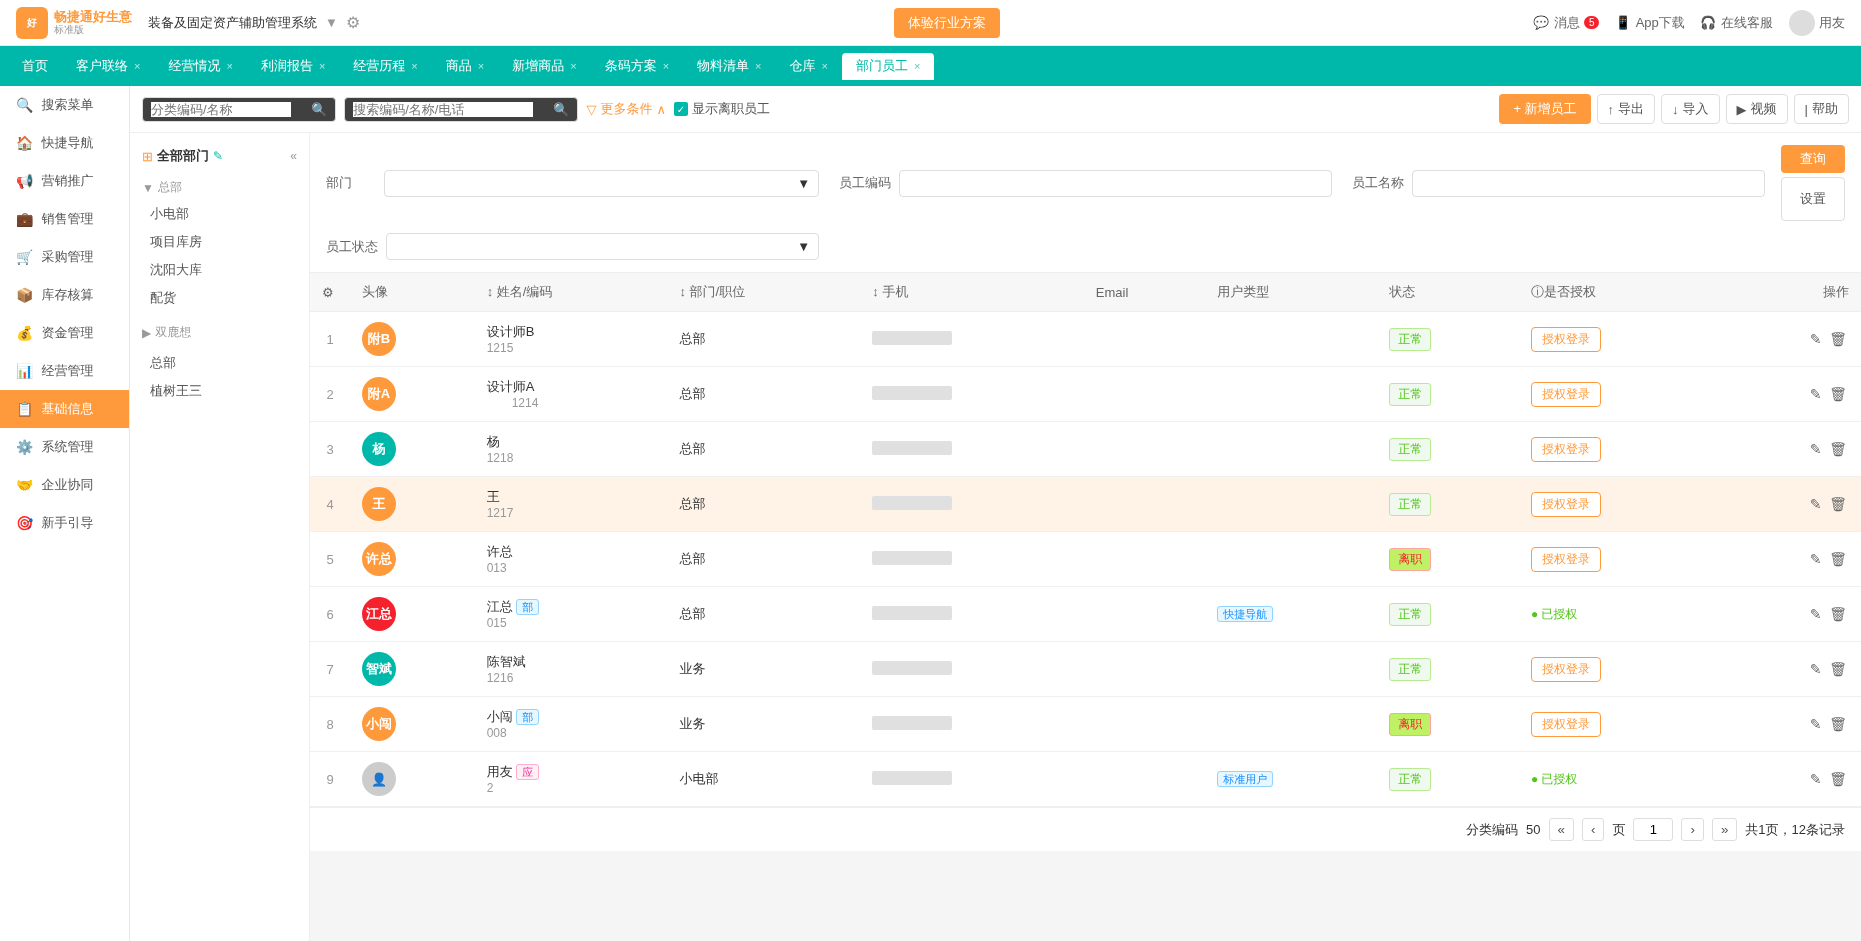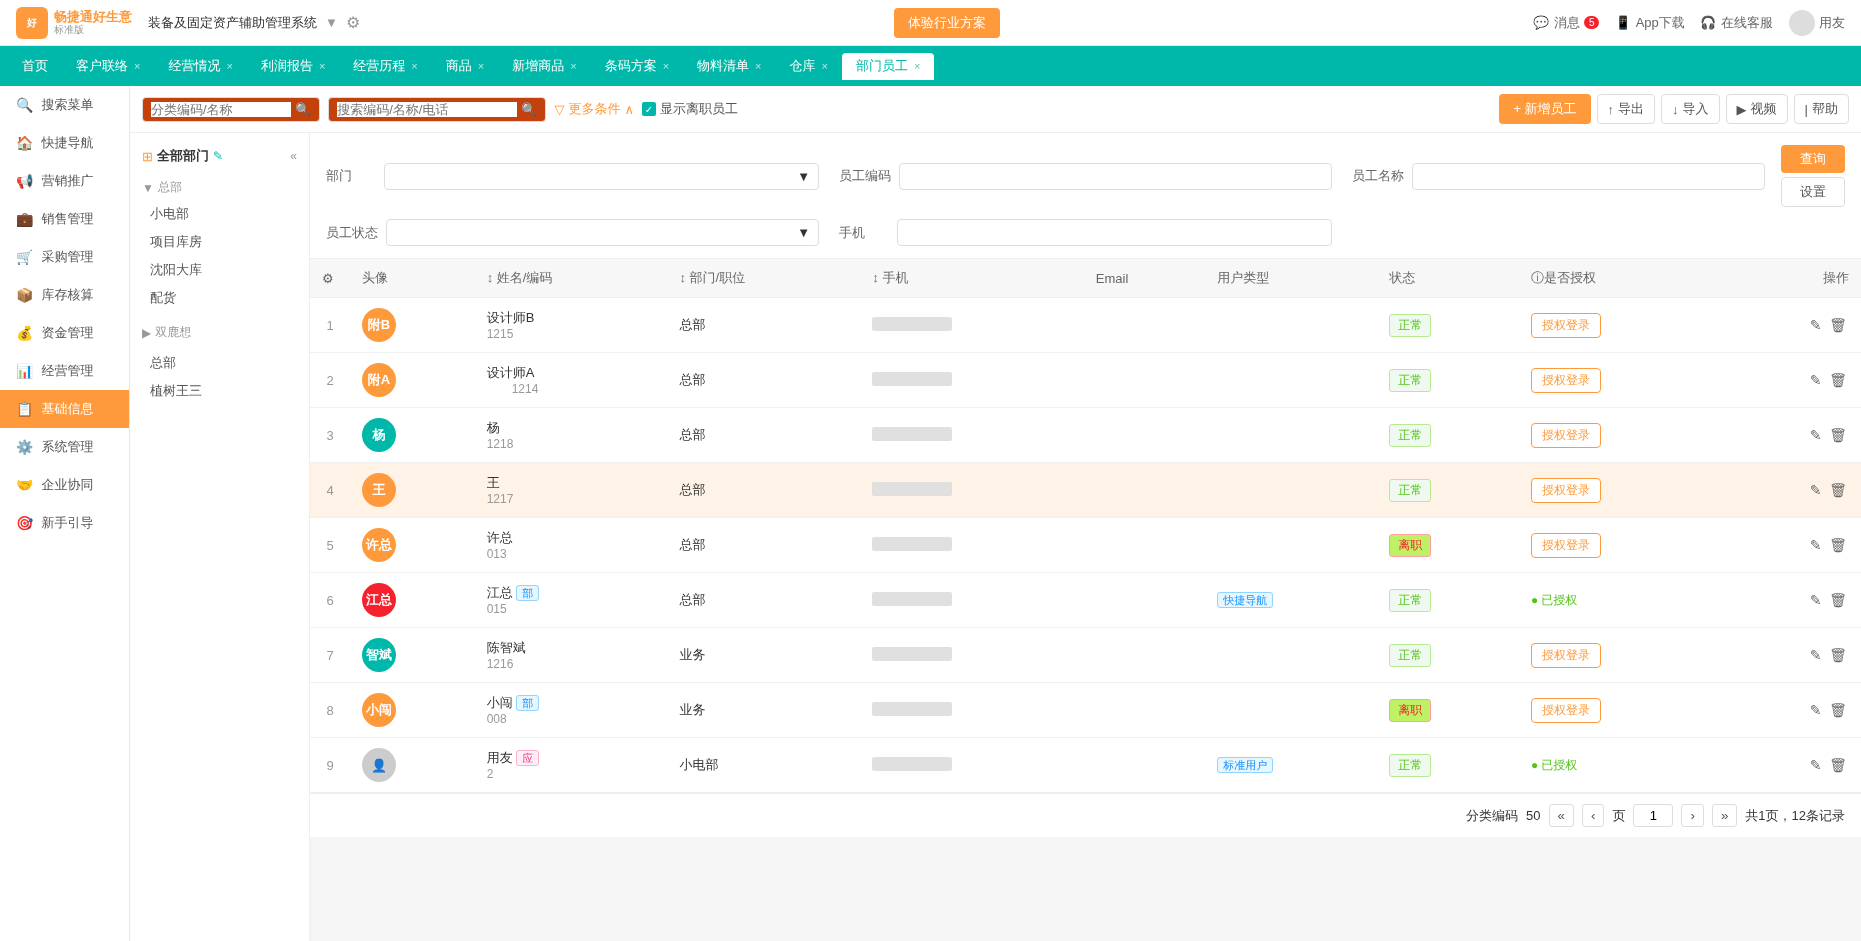--- a/index.html
+++ b/index.html
@@ -33,21 +33,21 @@
     .sidebar-menu { list-style: none; }
     .sidebar-item { display: flex; align-items: center; gap: 8px; padding: 10px 16px; cursor: pointer; color: #555; font-size: 13px; }
     .sidebar-item.active { background: #ff9a3c; color: #fff; border-radius: 0; }
     .sidebar-item .icon { font-size: 14px; }
 
     
     .content { flex: 1; overflow: auto; padding: 0; }
 
     
     .sub-toolbar { display: flex; align-items: center; gap: 8px; padding: 8px 12px; background: #fff; border-bottom: 1px solid #eee; }
-    .search-box { display: flex; align-items: center; border: 1px solid #ddd; border-radius: 4px; padding: 4px 8px; gap: 4px; background: #c2410c; }
+    .search-box { display: flex; align-items: center; border: 1px solid #ddd; border-radius: 4px; padding: 4px 8px; gap: 20px; background: #404040; }
     .search-box input { border: none; outline: none; font-size: 13px; width: 140px; }
     .more-filter { display: flex; align-items: center; gap: 4px; color: #ff9a3c; cursor: pointer; font-size: 13px; }
     .show-resigned { display: flex; align-items: center; gap: 4px; color: #555; font-size: 13px; }
     .checkbox-checked { width: 14px; height: 14px; background: #00b8a9; border-radius: 2px; display: inline-flex; align-items: center; justify-content: center; color: #fff; font-size: 10px; }
     .btn-primary { background: #ff9a3c; color: #fff; border: none; border-radius: 4px; padding: 6px 14px; font-size: 13px; cursor: pointer; display: flex; align-items: center; gap: 4px; }
     .btn-outline { background: #fff; color: #555; border: 1px solid #ddd; border-radius: 4px; padding: 5px 10px; font-size: 13px; cursor: pointer; display: flex; align-items: center; gap: 4px; }
 
     
     .content-body { display: flex; height: calc(100% - 44px); }
     .dept-tree { width: 180px; background: #fff; border-right: 1px solid #eee; padding: 8px 0; flex-shrink: 0; overflow-y: auto; }
@@ -62,21 +62,21 @@
     
     .table-area { flex: 1; overflow: auto; padding: 0; }
 
     
     .filter-form { background: #fff; padding: 12px 16px; border-bottom: 1px solid #eee; display: grid; grid-template-columns: 1fr 1fr 1fr; gap: 12px 20px; }
     .filter-row { display: flex; align-items: center; gap: 8px; }
     .filter-label { color: #666; font-size: 13px; white-space: nowrap; min-width: 50px; }
     .filter-select { flex: 1; border: 1px solid #ddd; border-radius: 4px; padding: 5px 8px; font-size: 13px; display: flex; align-items: center; justify-content: space-between; cursor: pointer; background: #fff; }
     .filter-input { flex: 1; border: 1px solid #ddd; border-radius: 4px; padding: 5px 8px; font-size: 13px; outline: none; }
     .btn-search { background: #ff9a3c; color: #fff; border: none; border-radius: 4px; padding: 5px 18px; font-size: 13px; cursor: pointer; }
-    .btn-set { background: #fff; color: #555; border: 1px solid #ddd; border-radius: 4px; padding: 5px 18px; font-size: 13px; cursor: pointer; }
+    .btn-set { background: #fff; color: #555; border: 1px solid #ddd; border-radius: 4px; padding: 12px 18px; font-size: 13px; cursor: pointer; }
 
     
     .data-table { width: 100%; border-collapse: collapse; background: #fff; }
     .data-table th { background: #f7f7f7; padding: 10px 12px; font-size: 13px; color: #666; font-weight: normal; border-bottom: 1px solid #eee; text-align: left; white-space: nowrap; }
     .data-table td { padding: 10px 12px; font-size: 13px; border-bottom: 1px solid #f0f0f0; color: #333; vertical-align: middle; }
     .data-table tr.highlighted td { background: #fff3e8; }
     .avatar { width: 34px; height: 34px; border-radius: 50%; display: inline-flex; align-items: center; justify-content: center; color: #fff; font-size: 13px; font-weight: bold; }
     .status-badge { display: inline-block; padding: 2px 8px; border-radius: 3px; font-size: 12px; }
     .status-normal { background: #f0f9f0; color: #52c41a; border: 1px solid #b7eb8f; }
     .status-resigned { background: #bef264; color: #f5222d; border: 1px solid #ffa39e; }
@@ -254,24 +254,20 @@
               <button class="btn-set">设置</button>
             </div>
           </div>
           <div class="filter-row">
             <span class="filter-label">员工状态</span>
             <div class="filter-select">
               <span></span>
               <span>▼</span>
             </div>
           </div>
-          <div class="filter-row">
-            <span class="filter-label">手机</span>
-            <input class="filter-input" type="text" style="">
-          </div>
         </div>
 
         <table class="data-table">
           <thead>
             <tr>
               <th style="width:40px;">⚙</th>
               <th>头像</th>
               <th>↕ 姓名/编码</th>
               <th>↕ 部门/职位</th>
               <th>↕ 手机</th>

